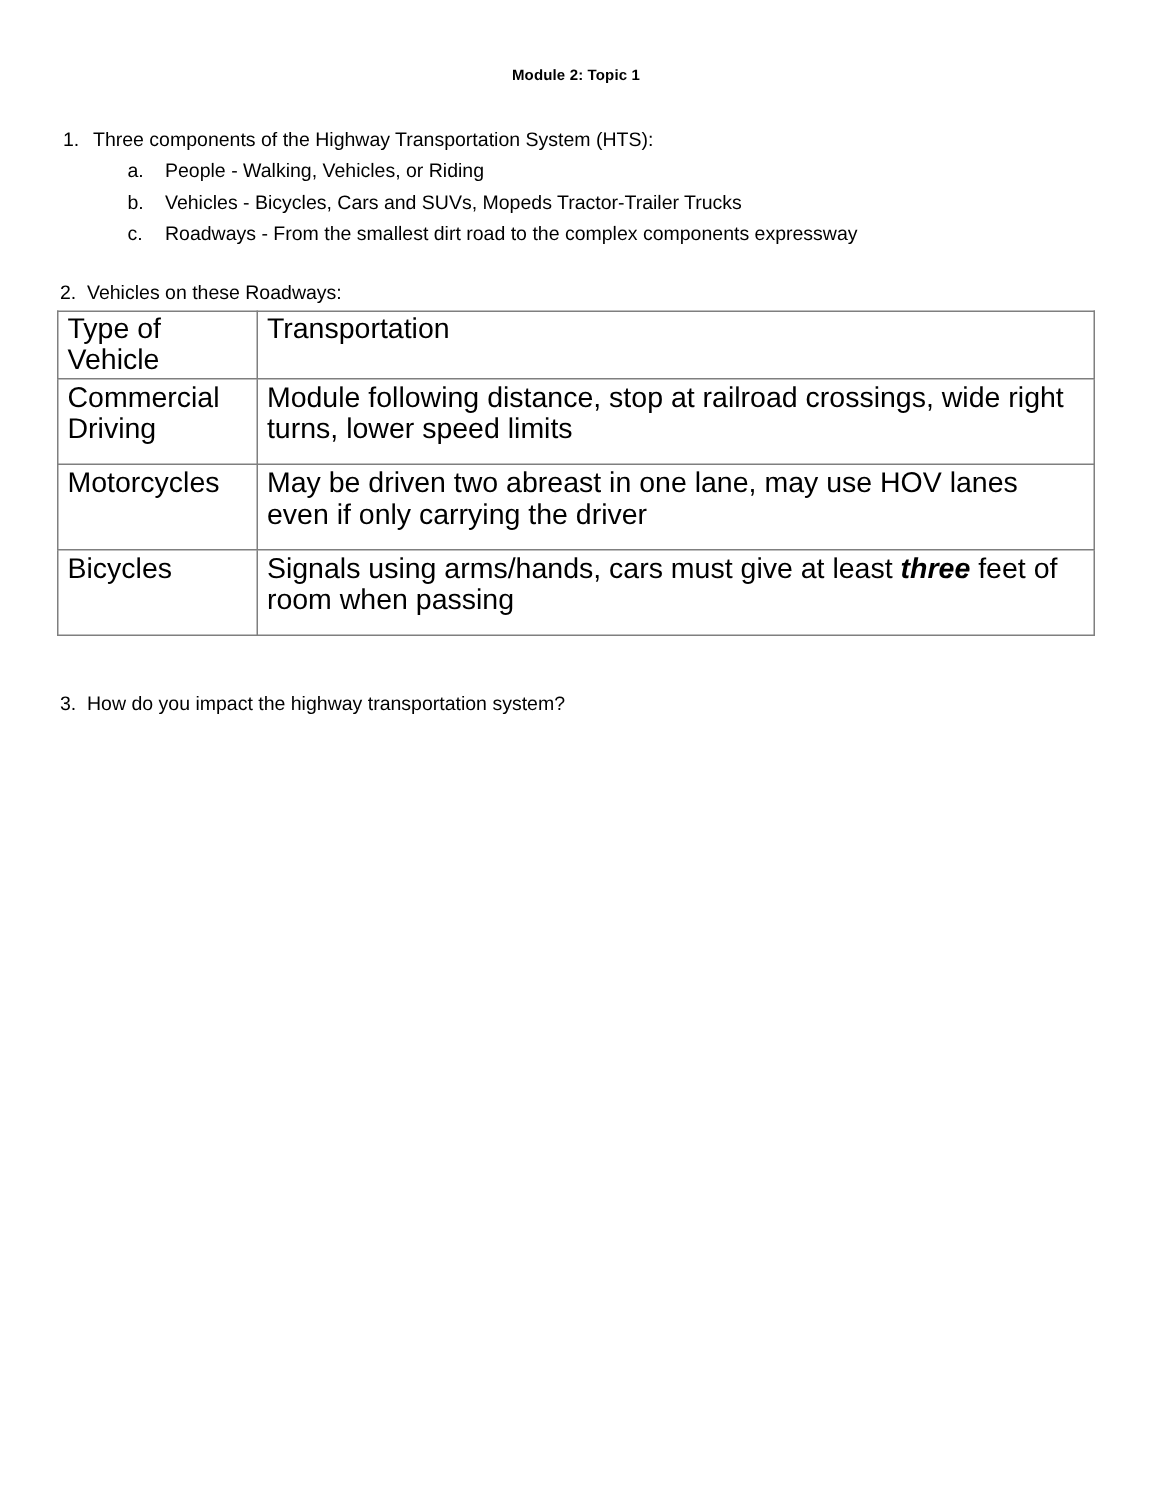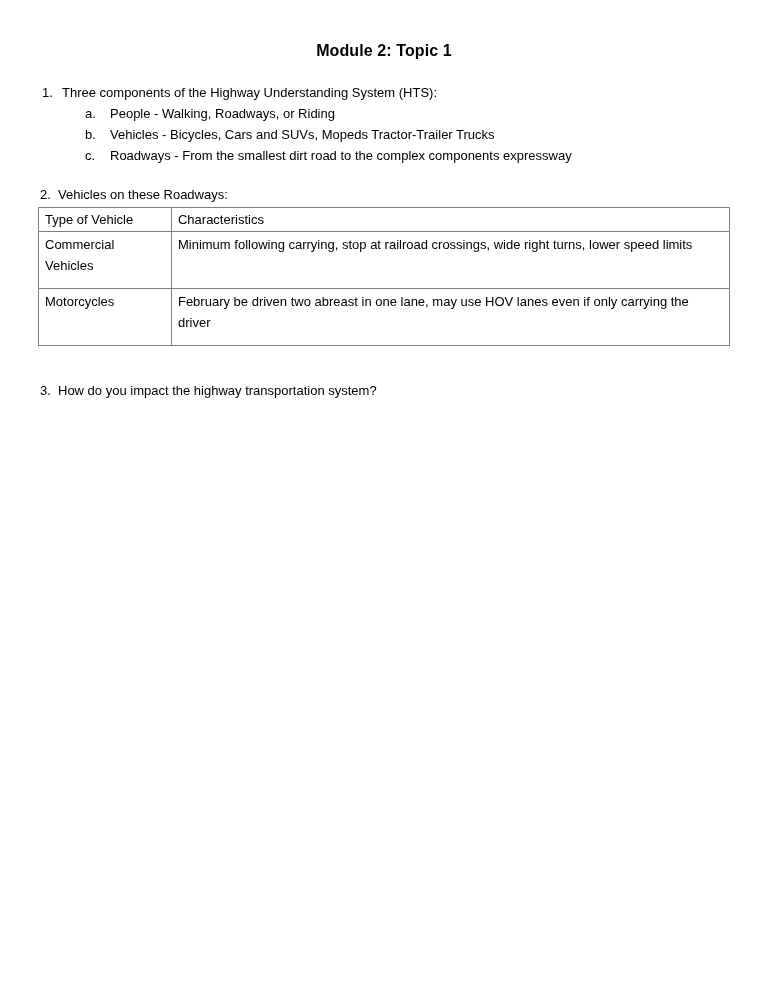--- a/index.html
+++ b/index.html
@@ -23,21 +23,21 @@
     padding: 0;
     background: #ffffff;
   }
 
   
   .title-block {
     text-align: center;
     padding-top: 40px;
   }
   .title-line {
-    font-size: 16px;
+    font-size: 10px;
     font-weight: bold;
     line-height: 21px;
     letter-spacing: 0.1px;
   }
 
   
   .content {
     padding-left: 38px;
     padding-right: 38px;
     font-size: 13px;
@@ -97,21 +97,21 @@
     width: 692px;
     table-layout: fixed;
     margin-top: 2px;
     font-size: 13px;
   }
   .vehicle-table td {
     border: 1px solid #7f7f7f;
     vertical-align: top;
     padding: 2px 5px 2px 6px;
     line-height: 21px;
-    font-size: 13px;
+    font-size: 19px;
   }
   .vehicle-table tr.header-row td {
     height: 16px;
     padding-top: 1px;
     padding-bottom: 1px;
   }
   .vehicle-table tr.data-row td {
     height: 52px;
   }
   .col-type { width: 132px; }
@@ -130,27 +130,27 @@
   <div class="title-block">
     <div class="title-line">Module 2: Topic 1</div>
   </div>
 
   <div class="spacer-1"></div>
 
   <div class="content">
 
     <div class="list-item-1">
       <span class="marker">1.</span>
-      <span>Three components of the Highway Understanding System (HTS):</span>
+      <span>Three components of the Highway Transportation System (HTS):</span>
     </div>
 
     <div class="sublist">
       <div class="list-item-2">
         <span class="marker">a.</span>
-        <span>People - Walking, Roadways, or Riding</span>
+        <span>People - Walking, Vehicles, or Riding</span>
       </div>
       <div class="list-item-2">
         <span class="marker">b.</span>
         <span>Vehicles - Bicycles, Cars and SUVs, Mopeds Tractor-Trailer Trucks</span>
       </div>
       <div class="list-item-2">
         <span class="marker">c.</span>
         <span>Roadways - From the smallest dirt road to the complex components expressway</span>
       </div>
     </div>
@@ -163,29 +163,35 @@
     </div>
 
     <table class="vehicle-table">
       <colgroup>
         <col class="col-type">
         <col class="col-char">
       </colgroup>
       <tbody>
         <tr class="header-row">
           <td>Type of Vehicle</td>
-          <td>Characteristics</td>
+          <td>Transportation</td>
         </tr>
         <tr class="data-row">
-          <td>Commercial Vehicles</td>
-          <td>Minimum following carrying, stop at railroad crossings, wide right turns, lower speed limits</td>
+          <td>Commercial Driving</td>
+          <td>Module following distance, stop at railroad crossings, wide right turns, lower speed limits</td>
         </tr>
         <tr class="data-row">
           <td>Motorcycles</td>
-          <td>February be driven two abreast in one lane, may use HOV lanes even if only carrying the driver</td>
+          <td>May be driven two abreast in one lane, may use HOV lanes even if only carrying the driver</td>
+        </tr>
+        <tr class="data-row">
+          <td>Bicycles</td>
+          <td>
+            <span>Signals using arms/hands, cars must give at least </span><span class="emph">three</span><span> feet of room when passing</span>
+          </td>
         </tr>
       </tbody>
     </table>
 
     <div class="spacer-3"></div>
 
     <div class="num-para">
       <span class="marker">3.</span>
       <span>How do you impact the highway transportation system?</span>
     </div>

